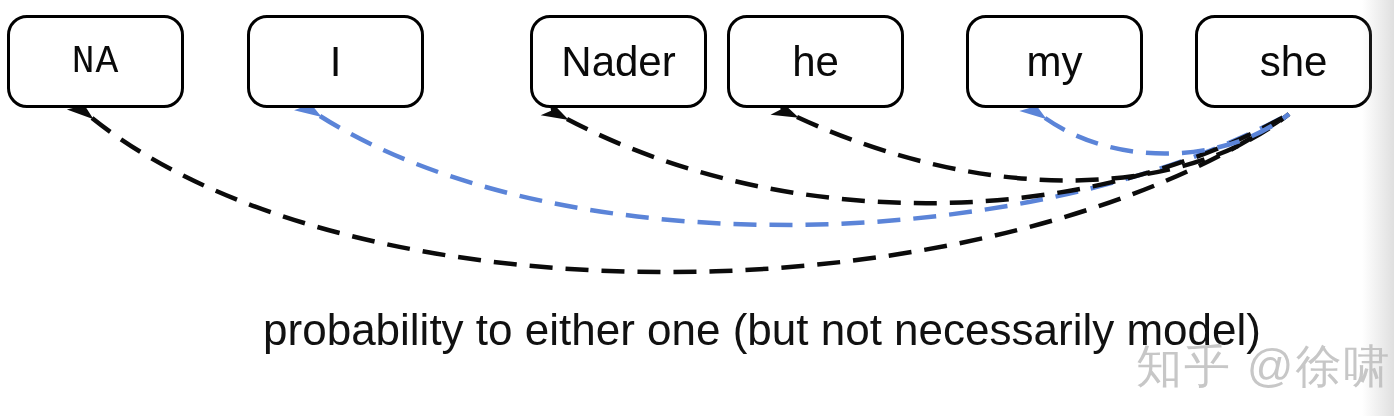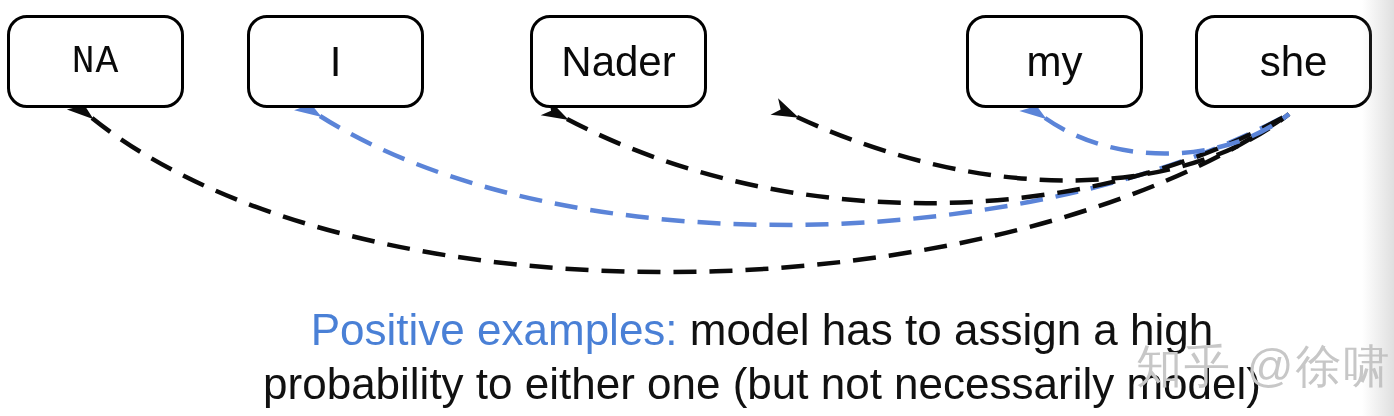--- a/index.html
+++ b/index.html
@@ -90,20 +90,23 @@
 
   <div class="box mono b0">
     <span>NA</span>
   </div>
   <div class="box b1">
     <span>I</span>
   </div>
   <div class="box b2">
     <span>Nader</span>
   </div>
+  <div class="box b3">
+    <span>he</span>
+  </div>
   <div class="box b4">
     <span>my</span>
   </div>
   <div class="box b5">
     <span>she</span>
   </div>
 
   <svg class="arcs" viewBox="0 0 1394 416" aria-hidden="true">
     <defs>
       <marker id="head-black" markerUnits="userSpaceOnUse" markerWidth="28" markerHeight="22" refX="2" refY="11" orient="auto-start-reverse">
@@ -114,23 +117,20 @@
       </marker>
     </defs>
     <path class="arc black" d="M 92 118 C 360 332, 1000 316, 1289 114" marker-start="url(#head-black)"></path>
     <path class="arc blue" d="M 320 116 C 560 268, 1030 255, 1289 114" marker-start="url(#head-blue)"></path>
     <path class="arc black" d="M 567 119 C 790 236, 1090 228, 1289 114" marker-start="url(#head-black)"></path>
     <path class="arc black" d="M 797 117 C 990 206, 1185 198, 1289 114" marker-start="url(#head-black)"></path>
     <path class="arc blue" d="M 1045 118 C 1118 169, 1228 163, 1289 114" marker-start="url(#head-blue)"></path>
   </svg>
 
   <div class="caption">
-    <div>
-      <span class="hl">Positive examples:</span><span> model has to assign a high</span>
-    </div>
     <div>probability to either one (but not necessarily model)</div>
   </div>
 
   <div class="watermark">知乎 @徐啸</div>
 
   <div class="edge-fade"></div>
 
 </div>
 
 </body></html>

